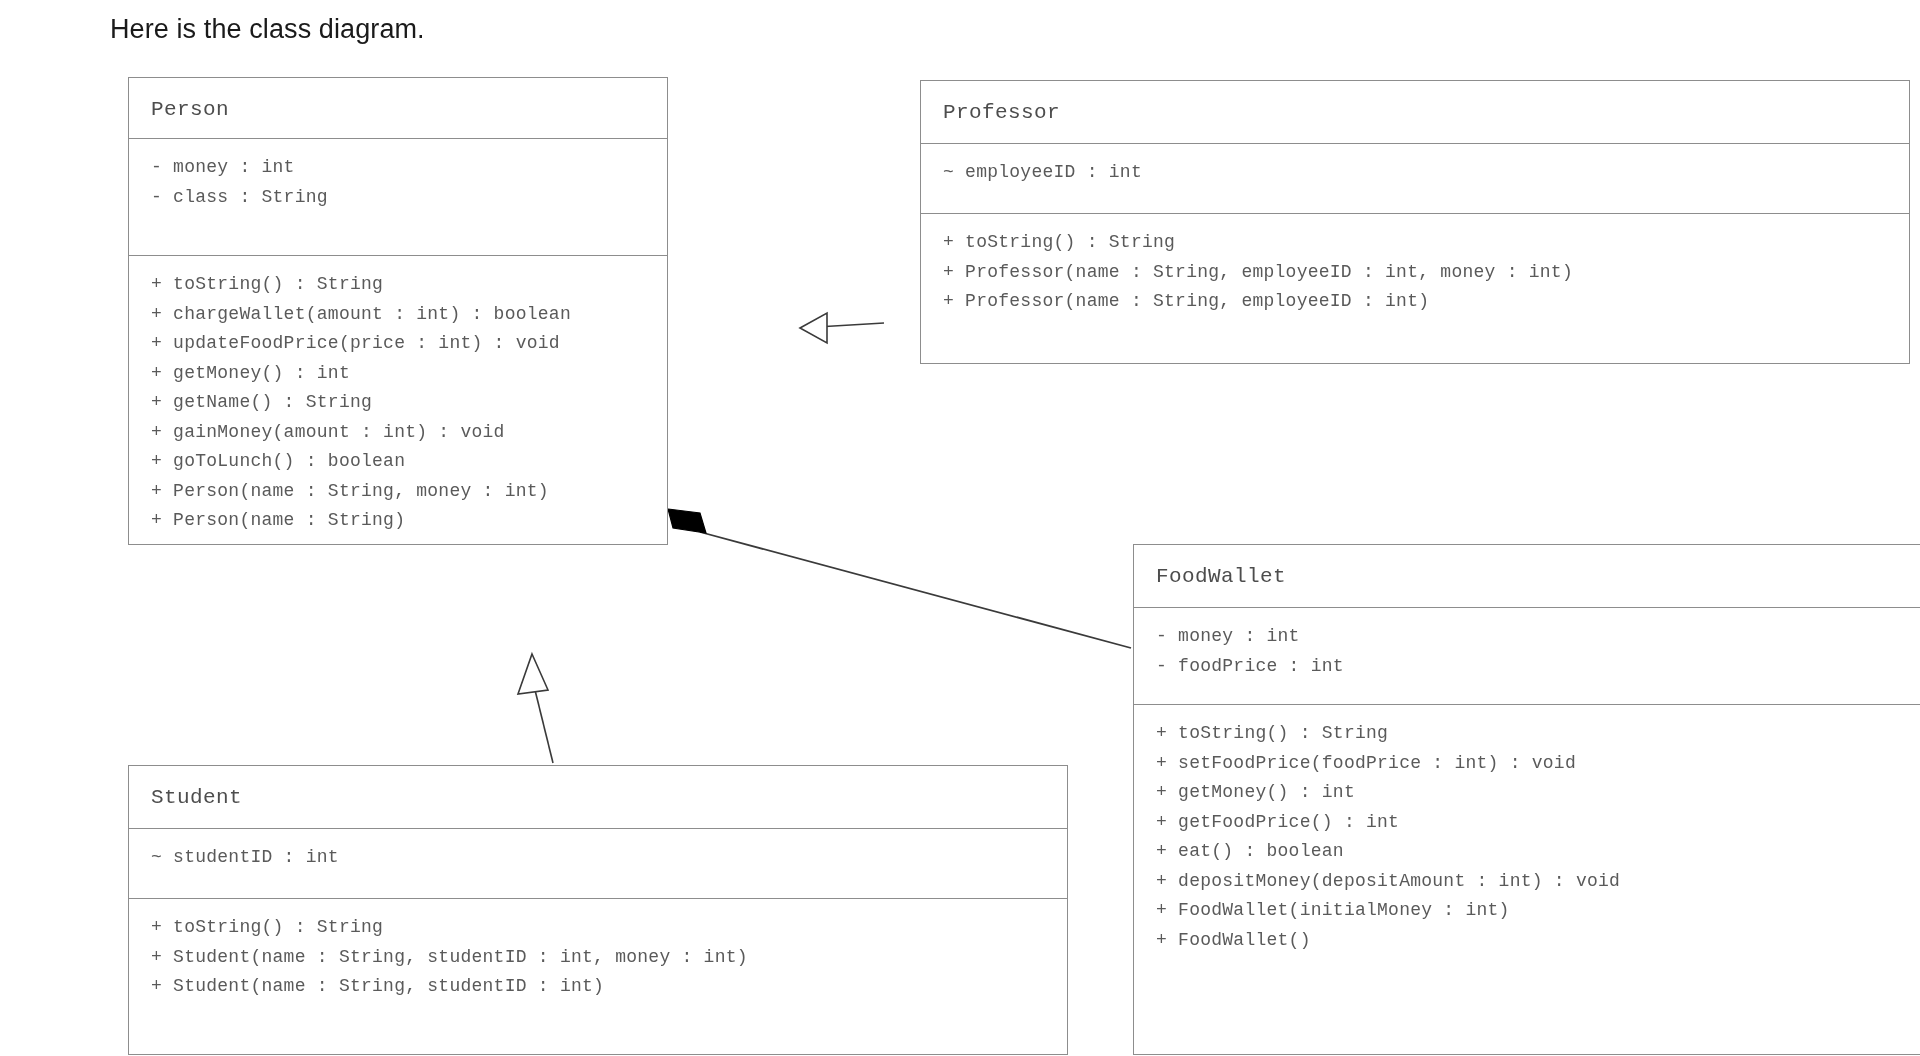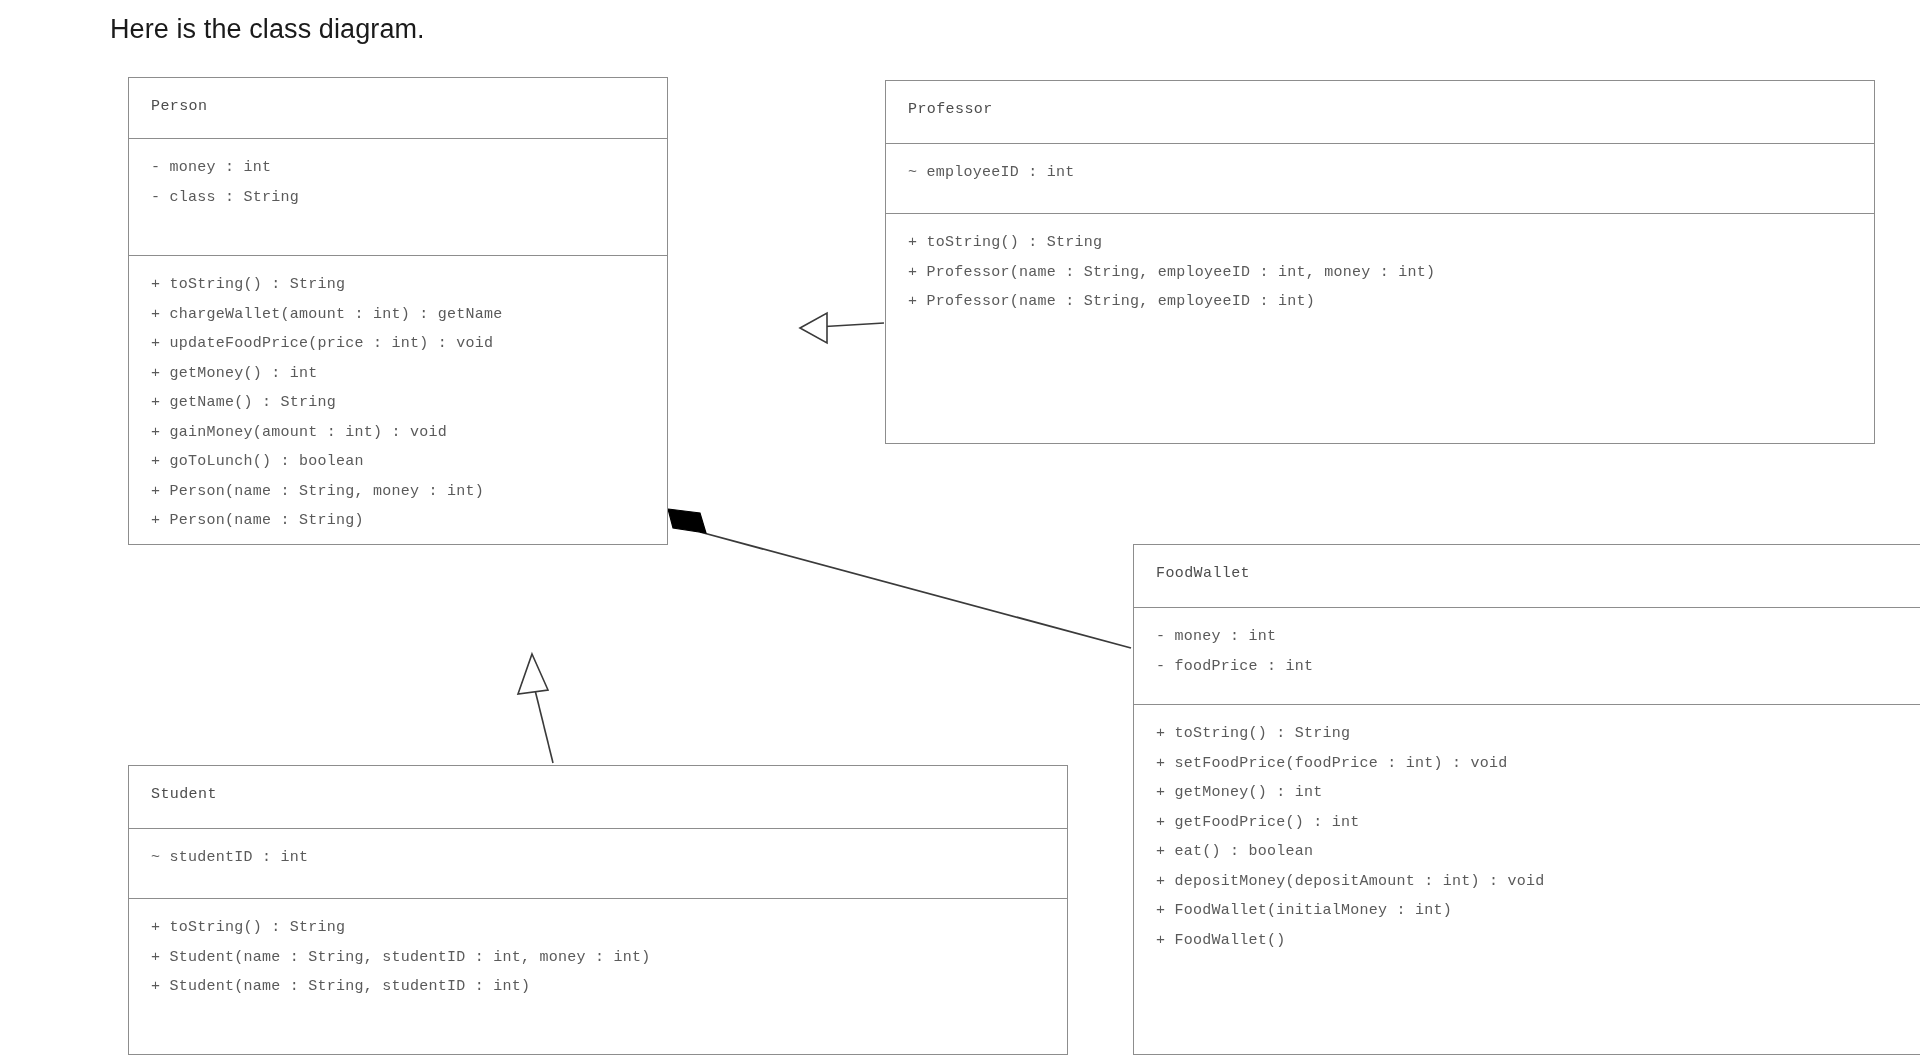--- a/index.html
+++ b/index.html
@@ -54,46 +54,46 @@
     font-family: "Liberation Mono", monospace;
   }
   .uml-compartment {
     box-sizing: border-box;
   }
   .uml-compartment.divided {
     border-top: 1.5px solid #8d8d8d;
   }
   .uml-name {
     font-family: "Liberation Mono", monospace;
-    font-size: 15px;
+    font-size: 21px;
     color: #4d4d4d;
     letter-spacing: 0.4px;
     padding: 20px 0 0 22px;
     height: 100%;
     box-sizing: border-box;
     white-space: nowrap;
   }
   .uml-member-list {
     list-style: none;
     margin: 0;
     padding: 14px 0 14px 0;
   }
   .uml-member {
     font-family: "Liberation Mono", monospace;
-    font-size: 15px;
+    font-size: 18px;
     line-height: 29.5px;
     color: #5a5a5a;
     letter-spacing: 0.25px;
     padding-left: 22px;
     white-space: nowrap;
   }
 
   
   #class-person      { left: 128px; top: 77px;  width: 540px; height: 468px; }
-  #class-professor   { left: 885px; top: 80px;  width: 990px; height: 364px; }
+  #class-professor   { left: 920px; top: 80px;  width: 990px; height: 284px; }
   #class-student     { left: 128px; top: 765px; width: 940px; height: 290px; }
   #class-foodwallet  { left: 1133px; top: 544px; width: 860px; height: 511px; }
 
   #class-person .c-name      { height: 60px; }
   #class-person .c-attrs     { height: 117px; }
   #class-person .c-methods   { height: 289px; }
 
   #class-professor .c-name    { height: 62px; }
   #class-professor .c-attrs   { height: 70px; }
   #class-professor .c-methods { height: 175px; }
@@ -139,21 +139,21 @@
     </div>
     <div class="uml-compartment c-attrs divided">
       <ul class="uml-member-list">
         <li class="uml-member">- money : int</li>
         <li class="uml-member">- class : String</li>
       </ul>
     </div>
     <div class="uml-compartment c-methods divided">
       <ul class="uml-member-list">
         <li class="uml-member">+ toString() : String</li>
-        <li class="uml-member">+ chargeWallet(amount : int) : getName</li>
+        <li class="uml-member">+ chargeWallet(amount : int) : boolean</li>
         <li class="uml-member">+ updateFoodPrice(price : int) : void</li>
         <li class="uml-member">+ getMoney() : int</li>
         <li class="uml-member">+ getName() : String</li>
         <li class="uml-member">+ gainMoney(amount : int) : void</li>
         <li class="uml-member">+ goToLunch() : boolean</li>
         <li class="uml-member">+ Person(name : String, money : int)</li>
         <li class="uml-member">+ Person(name : String)</li>
       </ul>
     </div>
   </div>

